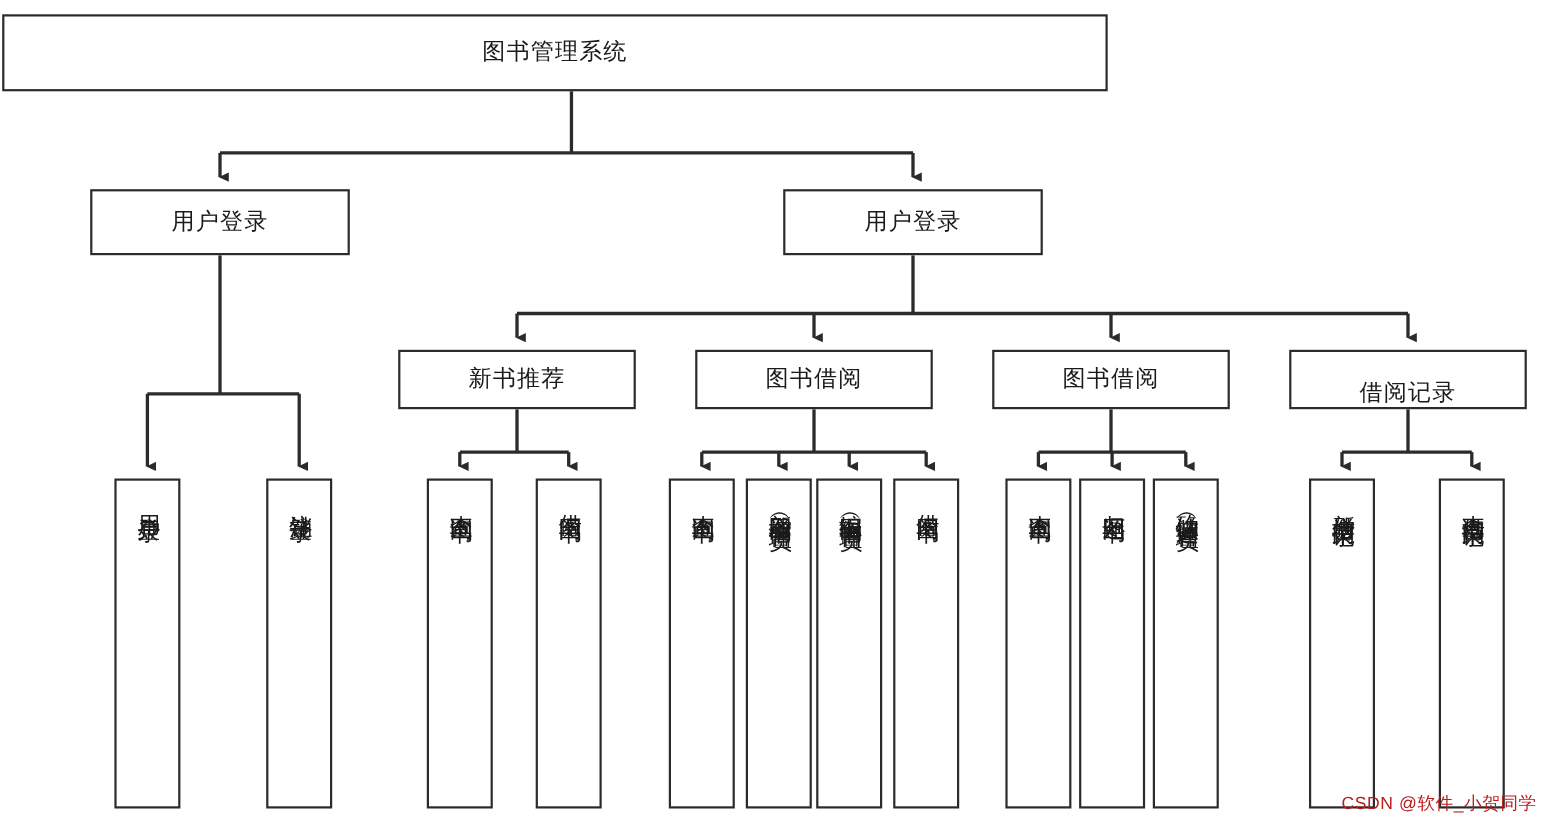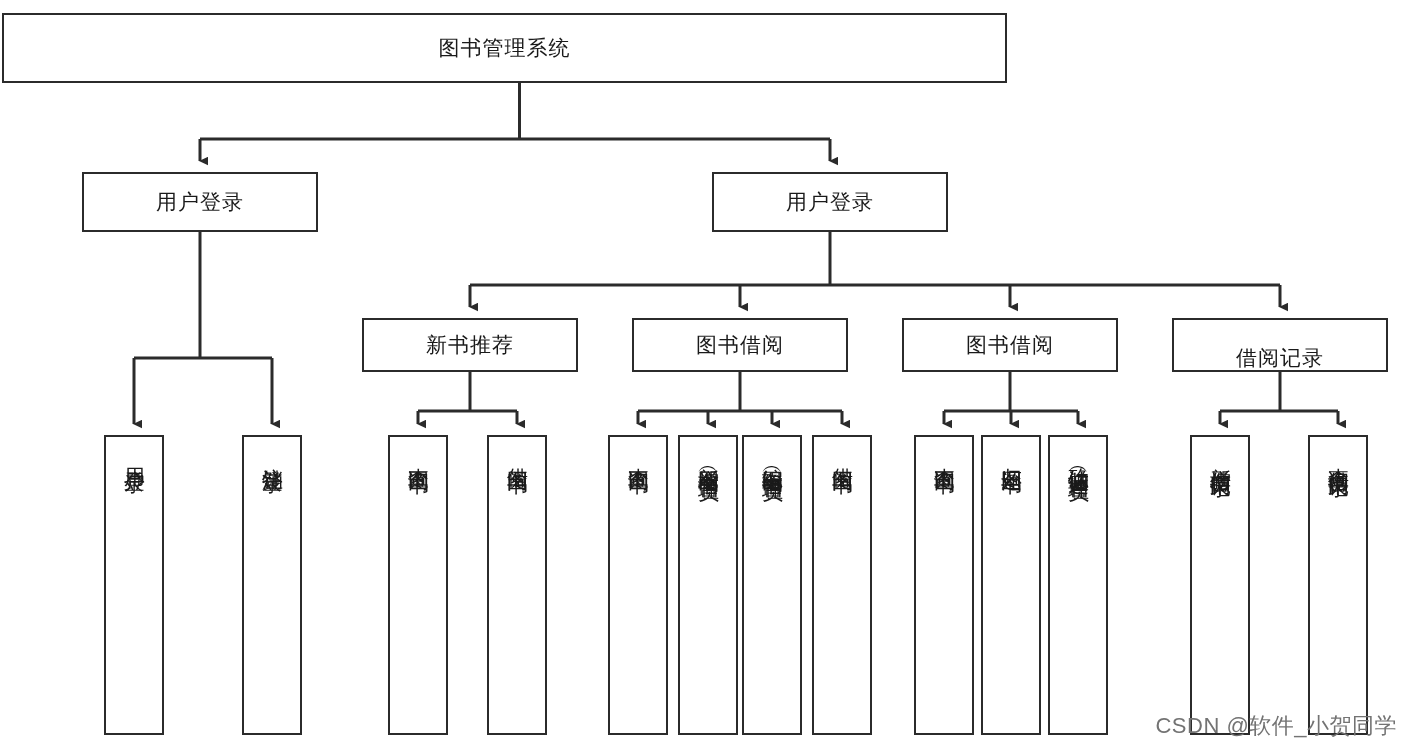--- a/index.html
+++ b/index.html
@@ -56,22 +56,22 @@
     font-size: 21px;
     line-height: 1.28;
     letter-spacing: 2px;
     white-space: nowrap;
     text-align: left;
   }
   .watermark {
     position: absolute;
     right: 8px;
     bottom: 6px;
-    font-size: 22px;
-    color: #737373;
+    font-size: 16px;
+    color: #b91c1c;
     letter-spacing: 0.5px;
     white-space: nowrap;
     z-index: 3;
   }
 </style>
 </head>
 <body>
 
 <div id="canvas">
 

